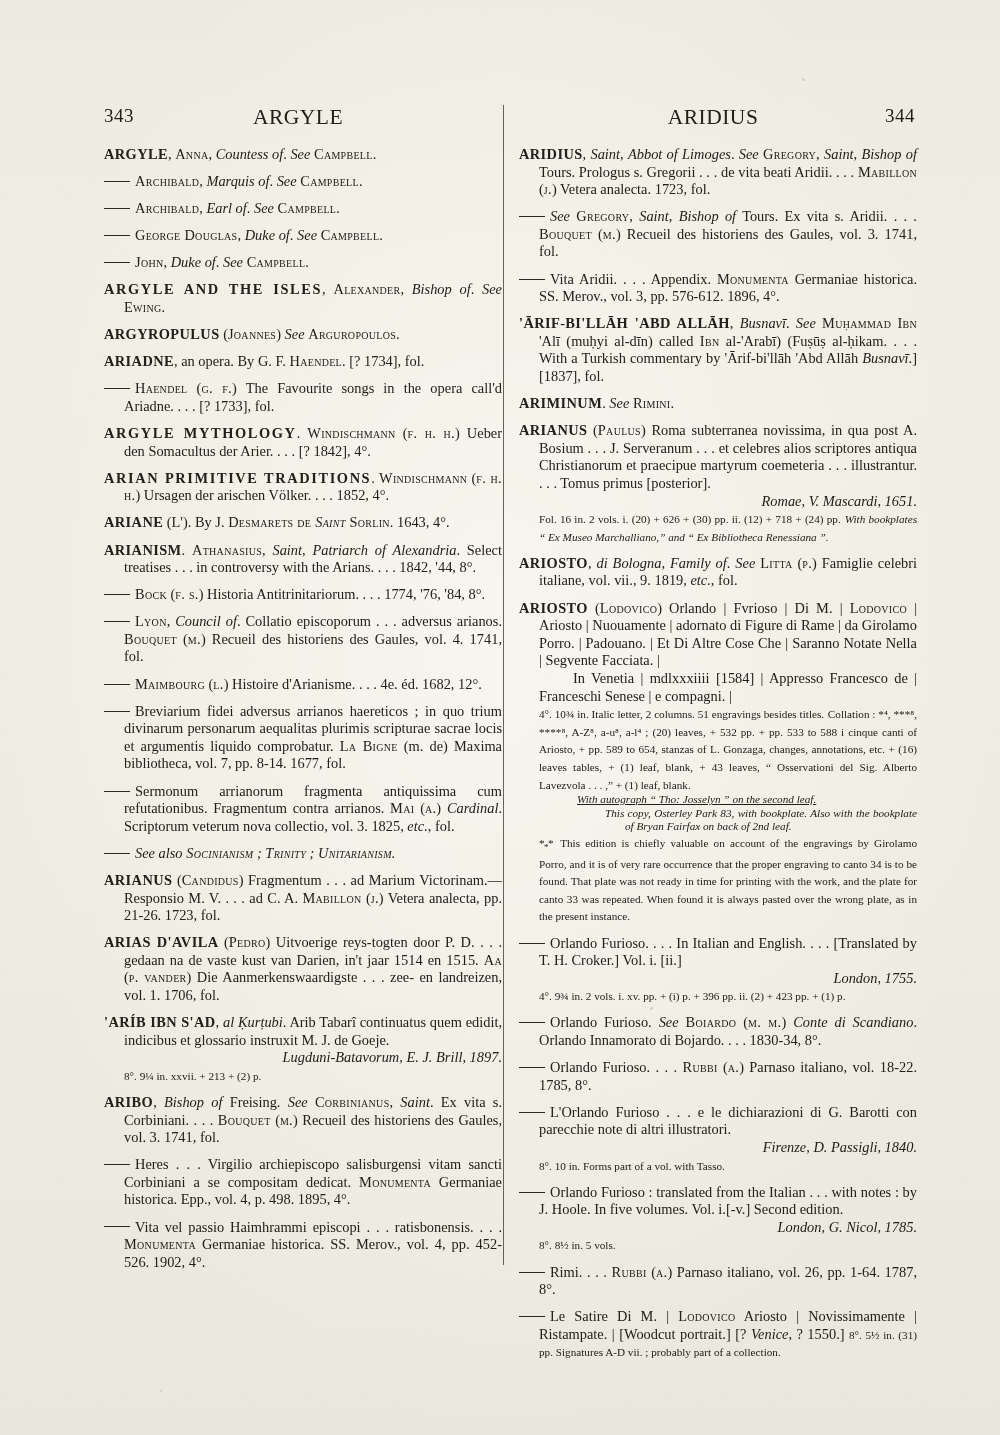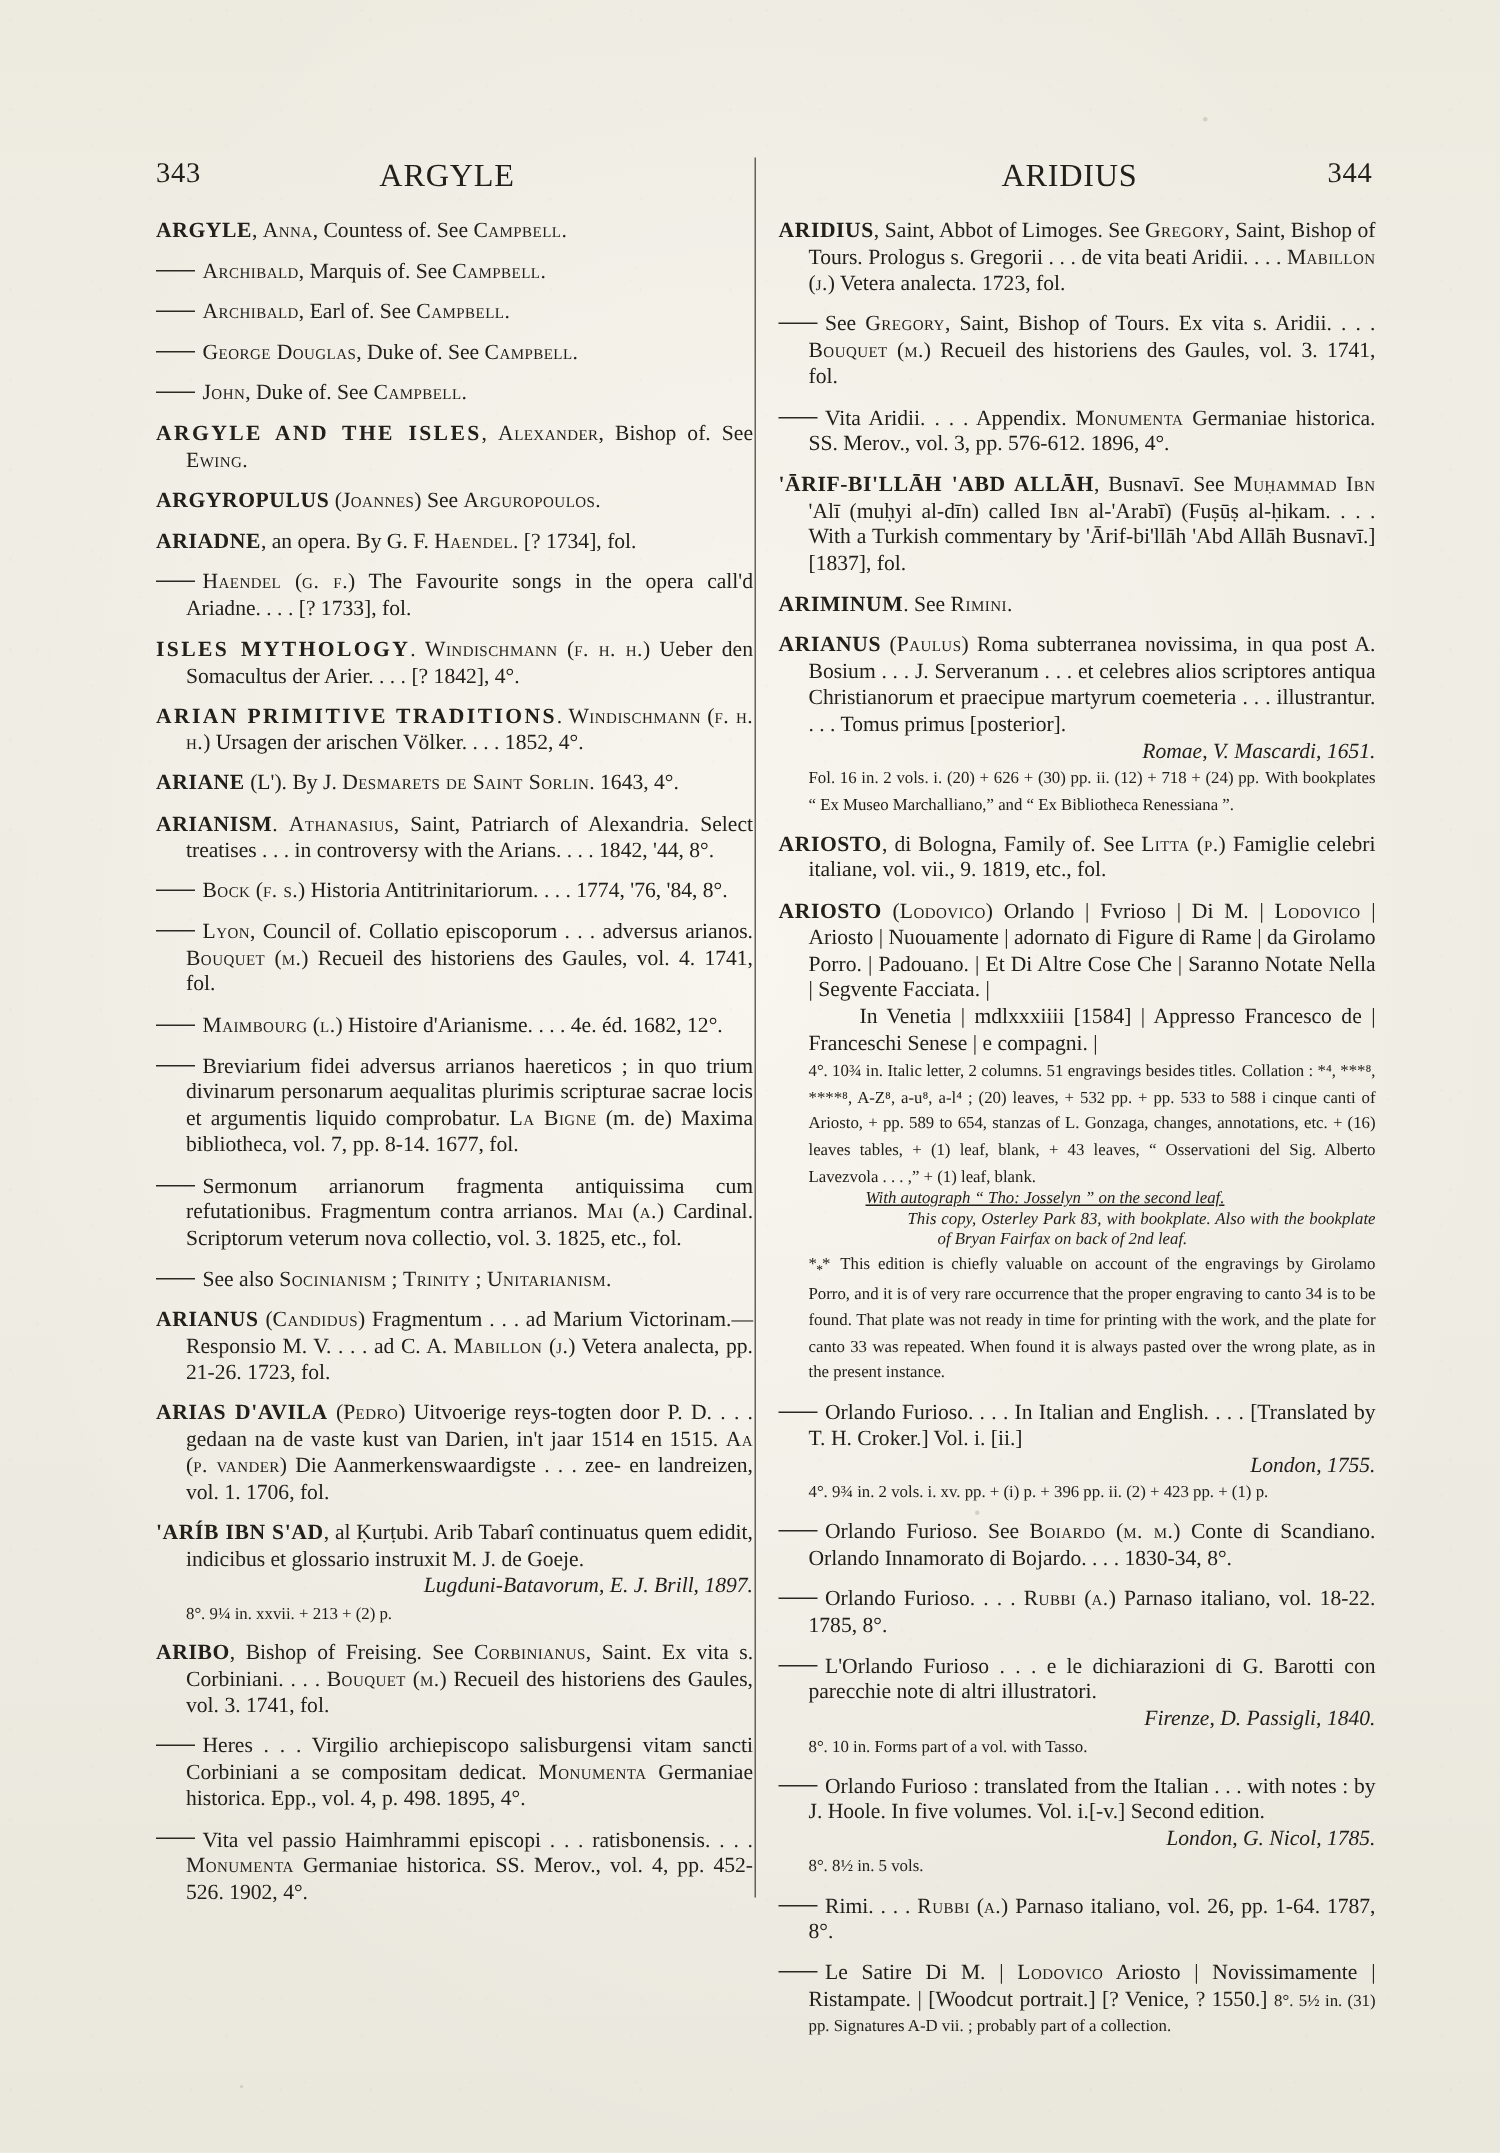--- a/index.html
+++ b/index.html
@@ -109,21 +109,21 @@
     font-weight: bold;
     letter-spacing: 0.4px;
   }
   .hd.wide { letter-spacing: 1.6px; }
 
   
   .sc {
     font-variant: small-caps;
     letter-spacing: 0.3px;
   }
-  .it { }
+  .it { font-style: italic; }
 
   
   .dash {
     display: inline-block;
     width: 26px;
     border-bottom: 1.4px solid #2c2822;
     vertical-align: 0.28em;
     margin-right: 5px;
   }
 
@@ -219,21 +219,21 @@
 
     <div class="entry">
       <span class="hd">ARIADNE</span><span>, an opera.  By G. F. <span class="sc">Haendel</span>.  [? 1734], fol.</span>
     </div>
 
     <div class="entry sub">
       <span class="dash"></span><span><span class="sc">Haendel</span> (<span class="sc">g. f.</span>)  The Favourite songs in the opera call'd Ariadne. . . . [? 1733], fol.</span>
     </div>
 
     <div class="entry">
-      <span class="hd wide">ISLES MYTHOLOGY</span><span>.  <span class="sc">Windischmann</span> (<span class="sc">f. h. h.</span>) Ueber den Somacultus der Arier. . . . [? 1842], 4°.</span>
+      <span class="hd wide">ARGYLE MYTHOLOGY</span><span>.  <span class="sc">Windischmann</span> (<span class="sc">f. h. h.</span>) Ueber den Somacultus der Arier. . . . [? 1842], 4°.</span>
     </div>
 
     <div class="entry">
       <span class="hd wide">ARIAN PRIMITIVE TRADITIONS</span><span>.  <span class="sc">Windischmann</span> (<span class="sc">f. h. h.</span>) Ursagen der arischen Völker. . . . 1852, 4°.</span>
     </div>
 
     <div class="entry">
       <span class="hd">ARIANE</span><span> (L').  By J. <span class="sc">Desmarets de <span class="it">Saint</span> Sorlin</span>.  1643, 4°.</span>
     </div>
 

